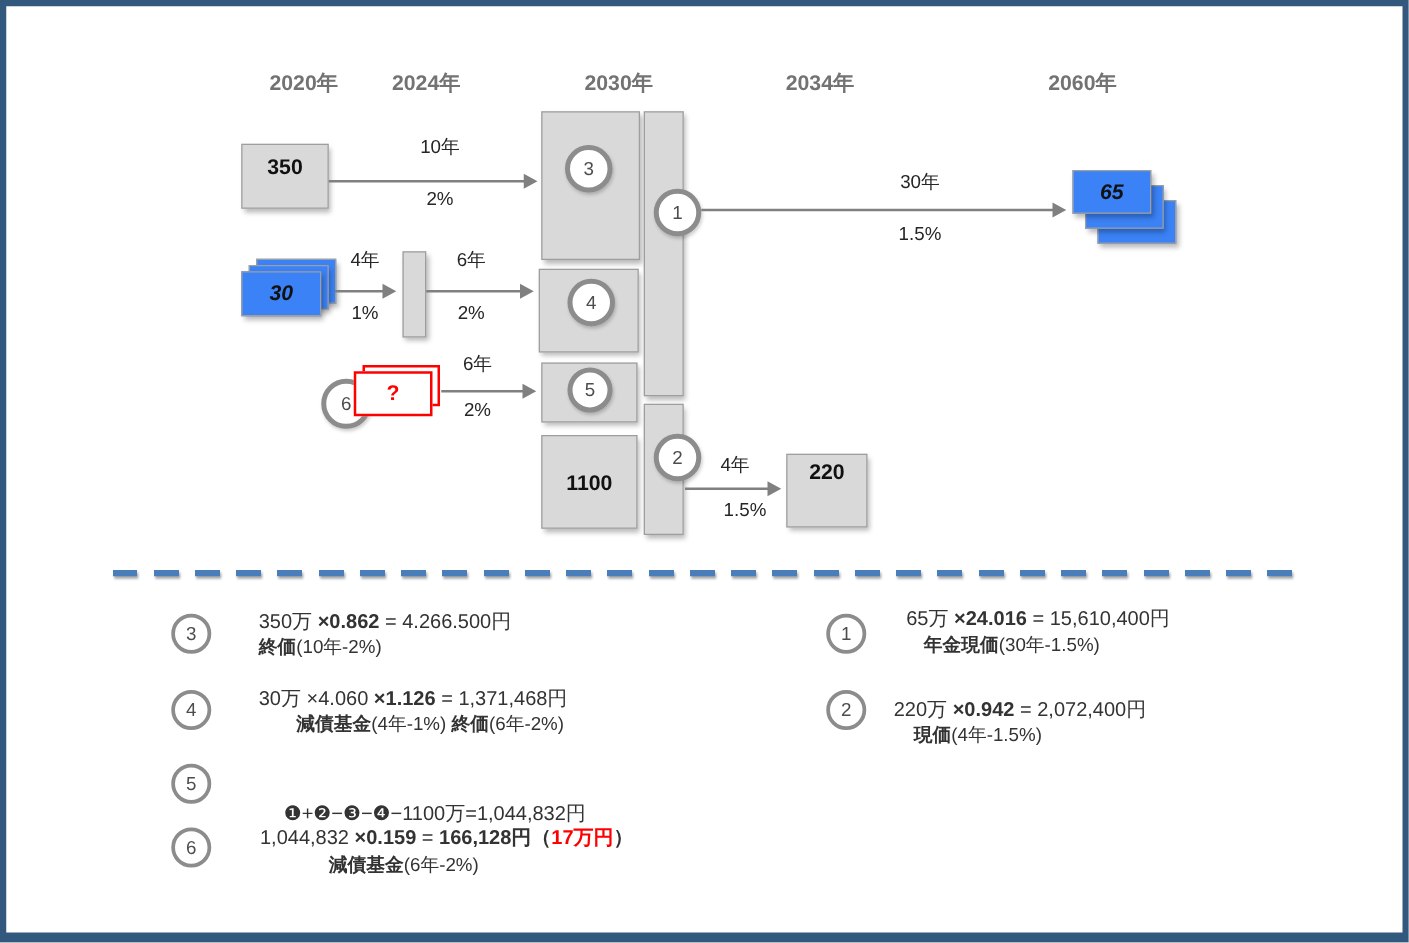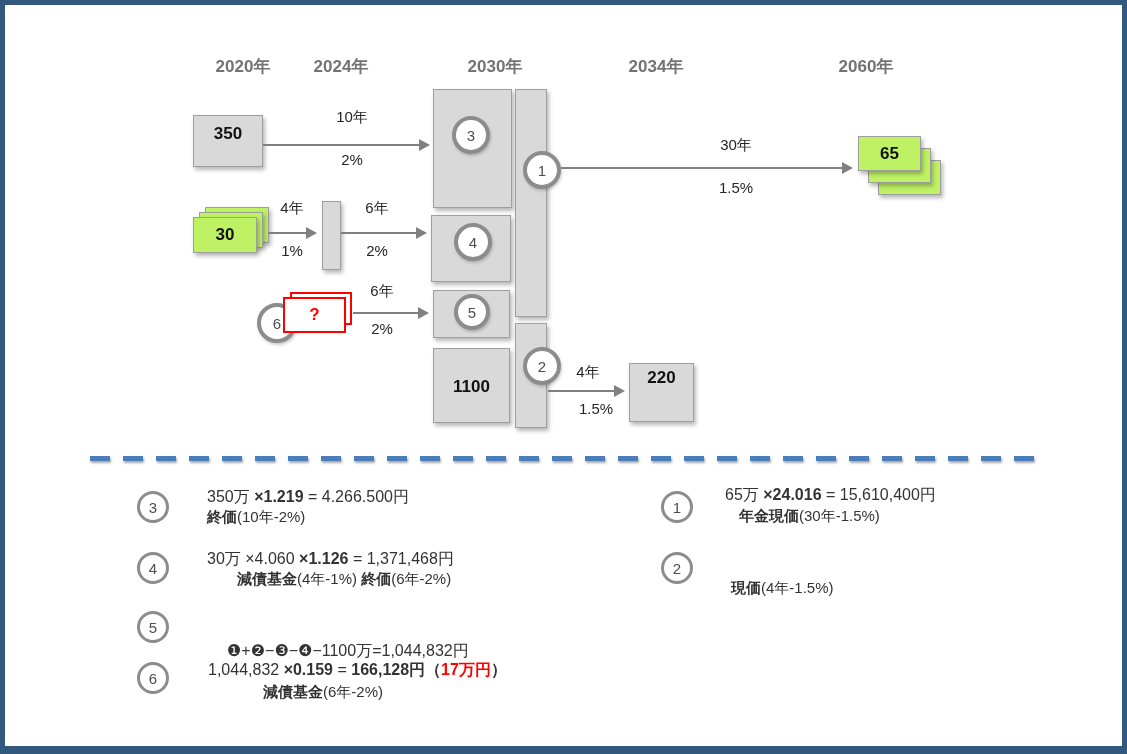--- a/index.html
+++ b/index.html
@@ -7,21 +7,21 @@
   .frame{
     position:relative;width:1127px;height:754px;margin:0 auto;
     background:#ffffff;border-style:solid;border-color:#33587e;
     border-width:5px 5px 8px 5px;overflow:hidden;
     font-family:"Liberation Sans","DejaVu Sans",sans-serif;color:#262626;
   }
   .abs{position:absolute;}
   .year{font-size:17px;font-weight:bold;text-align:center;width:96px;height:22px;color:#737373;}
   .gbox{background:#d9d9d9;border:1.5px solid #9e9e9e;box-shadow:2px 3px 4px rgba(0,0,0,0.28);}
   .boxnum{font-size:17px;font-weight:bold;text-align:center;color:#111;}
-  .card{background:#bef264;border:1.5px solid #9e9e9e;box-shadow:2px 3px 4px rgba(0,0,0,0.28);}
+  .card{background:#3b82f6;border:1.5px solid #9e9e9e;box-shadow:2px 3px 4px rgba(0,0,0,0.28);font-style:italic;}
   .rcard{background:#ffffff;border:2.5px solid #ff0000;}
   .circle{
     background:#ffffff;border:4px solid #8c8c8c;border-radius:50%;
     display:flex;align-items:center;justify-content:center;
     font-size:15px;color:#4d4d4d;box-shadow:1px 2px 3px rgba(0,0,0,0.2);
   }
   .fcircle{
     background:#ffffff;border:3px solid #8c8c8c;border-radius:50%;
     width:32px;height:32px;display:flex;align-items:center;justify-content:center;
     font-size:15px;color:#4d4d4d;
@@ -105,34 +105,35 @@
   <div class="abs aline" style="left:543px;top:385px;width:67px;"></div>
   <div class="abs ahead" style="left:609px;top:380px;"></div>
   <div class="abs albl" style="left:553px;top:358px;width:60px;">4年</div>
   <div class="abs albl" style="left:560px;top:395px;width:62px;">1.5%</div>
 
   <div class="abs gbox boxnum" style="left:624px;top:358px;width:65px;height:59px;padding-top:4px;">220</div>
 
   <div class="abs divider" style="left:85px;top:451px;width:955px;"></div>
 
   <div class="abs fcircle" style="left:132px;top:486px;">3</div>
-  <div class="abs fl1" style="left:202px;top:482px;"><span>350万 </span><span style="font-weight: bold;">×1.219</span><span> = 4.266.500円</span></div>
+  <div class="abs fl1" style="left:202px;top:482px;"><span>350万 </span><span style="font-weight: bold;">×0.862</span><span> = 4.266.500円</span></div>
   <div class="abs fl2" style="left:202px;top:503px;"><span style="font-weight: bold;">終価</span><span>(10年-2%)</span></div>
 
   <div class="abs fcircle" style="left:132px;top:547px;">4</div>
   <div class="abs fl1" style="left:202px;top:544px;"><span>30万 </span><span style="font-weight: normal;">×4.060</span><span> </span><span style="font-weight: bold;">×1.126</span><span> = 1,371,468円</span></div>
   <div class="abs fl2" style="left:232px;top:565px;"><span style="font-weight: bold;">減債基金</span><span>(4年-1%) </span><span style="font-weight: bold;">終価</span><span>(6年-2%)</span></div>
 
   <div class="abs fcircle" style="left:132px;top:606px;">5</div>
   <div class="abs fl1" style="left:202px;top:636px;margin-left:20px;"><span>❶+❷−❸−❹−1100万=1,044,832円</span></div>
 
   <div class="abs fcircle" style="left:132px;top:657px;">6</div>
   <div class="abs fl1" style="left:203px;top:655px;"><span>1,044,832 </span><span style="font-weight: bold;">×0.159</span><span> = </span><span style="font-weight: bold;">166,128円</span><span style="font-weight: bold;">（</span><span style="font-weight: bold; color: rgb(255, 0, 0);">17万円</span><span style="font-weight: bold;">）</span></div>
   <div class="abs fl2" style="left:258px;top:678px;"><span style="font-weight: bold;">減債基金</span><span>(6年-2%)</span></div>
 
   <div class="abs fcircle" style="left:656px;top:486px;">1</div>
   <div class="abs fl1" style="left:720px;top:480px;"><span>65万 </span><span style="font-weight: bold;">×24.016</span><span> = 15,610,400円</span></div>
   <div class="abs fl2" style="left:734px;top:502px;"><span style="font-weight: bold;">年金現価</span><span>(30年-1.5%)</span></div>
 
   <div class="abs fcircle" style="left:656px;top:547px;">2</div>
+  <div class="abs fl1" style="left:710px;top:553px;"><span>220万 </span><span style="font-weight: bold;">×0.942</span><span> = 2,072,400円</span></div>
   <div class="abs fl2" style="left:726px;top:574px;"><span style="font-weight: bold;">現価</span><span>(4年-1.5%)</span></div>
 
 </div>
 
 </body></html>

